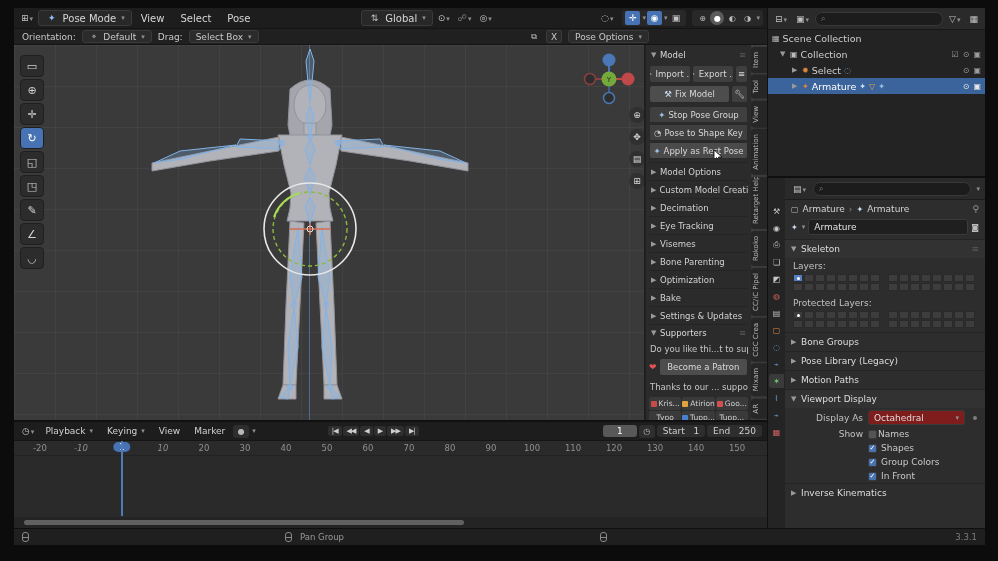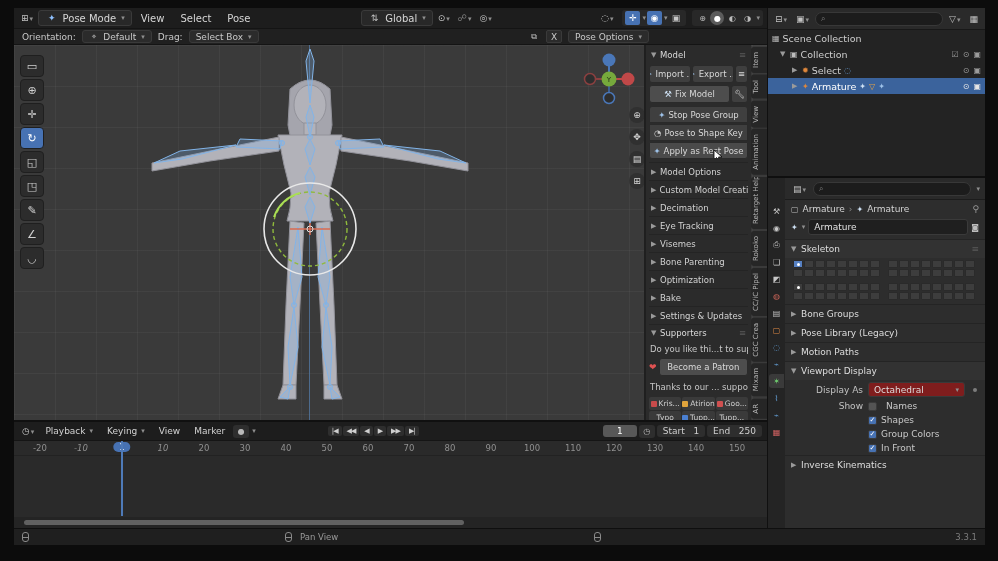--- a/index.html
+++ b/index.html
@@ -682,20 +682,21 @@
               </span>
             <span class="oic">◙</span>
           </div>
 
           <div class="psec">
             <div class="psec-head">
                 <span class="chev">▼</span>
                 <span>Skeleton</span>
                 <span class="grip" style="margin-left:auto;color:#5a5a5a">≡</span>
               </div>
+            <div class="plabel">Layers:</div>
             <div class="lgrids">
               <div class="lgrid">
                   <div class="lcell on"></div>
                   <div class="lcell"></div>
                   <div class="lcell"></div>
                   <div class="lcell"></div>
                   <div class="lcell"></div>
                   <div class="lcell"></div>
                   <div class="lcell"></div>
                   <div class="lcell"></div>
@@ -720,20 +721,21 @@
                   <div class="lcell"></div>
                   <div class="lcell"></div>
                   <div class="lcell"></div>
                   <div class="lcell"></div>
                   <div class="lcell"></div>
                   <div class="lcell"></div>
                   <div class="lcell"></div>
                   <div class="lcell"></div>
                 </div>
             </div>
+            <div class="plabel">Protected Layers:</div>
             <div class="lgrids">
               <div class="lgrid">
                   <div class="lcell dot"></div>
                   <div class="lcell"></div>
                   <div class="lcell"></div>
                   <div class="lcell"></div>
                   <div class="lcell"></div>
                   <div class="lcell"></div>
                   <div class="lcell"></div>
                   <div class="lcell"></div>
@@ -799,21 +801,21 @@
             <div class="prow">
               <span class="pl">Display As</span>
               <span class="pfield">
                   <span>Octahedral</span>
                   <span class="dd-caret">▾</span>
                 </span>
               <span class="anim-dot"></span>
             </div>
             <div class="prow">
                 <span class="pl">Show</span>
-              <span style="display:flex;align-items:center;gap:9px">
+              <span style="display:flex;align-items:center;gap:1px">
                   <span class="chk"></span>
                   <span>Names</span>
                 </span>
             </div>
             <div class="prow">
                 <span class="pl"></span>
               <span style="display:flex;align-items:center;gap:4px">
                   <span class="chk checked">✓</span>
                   <span>Shapes</span>
                 </span>
@@ -843,18 +845,18 @@
 
         </div>
       </div>
     </div>
   </div>
 
   <div class="statusbar">
     <span class="mouse"></span>
     <span class="hintgap"></span>
     <span class="mouse"></span>
-    <span>Pan View</span>
+    <span>Pan Group</span>
     <span class="hintgap"></span>
     <span class="mouse"></span>
     <span class="ver">3.3.1</span>
   </div>
 </div>
 
 </body></html>

